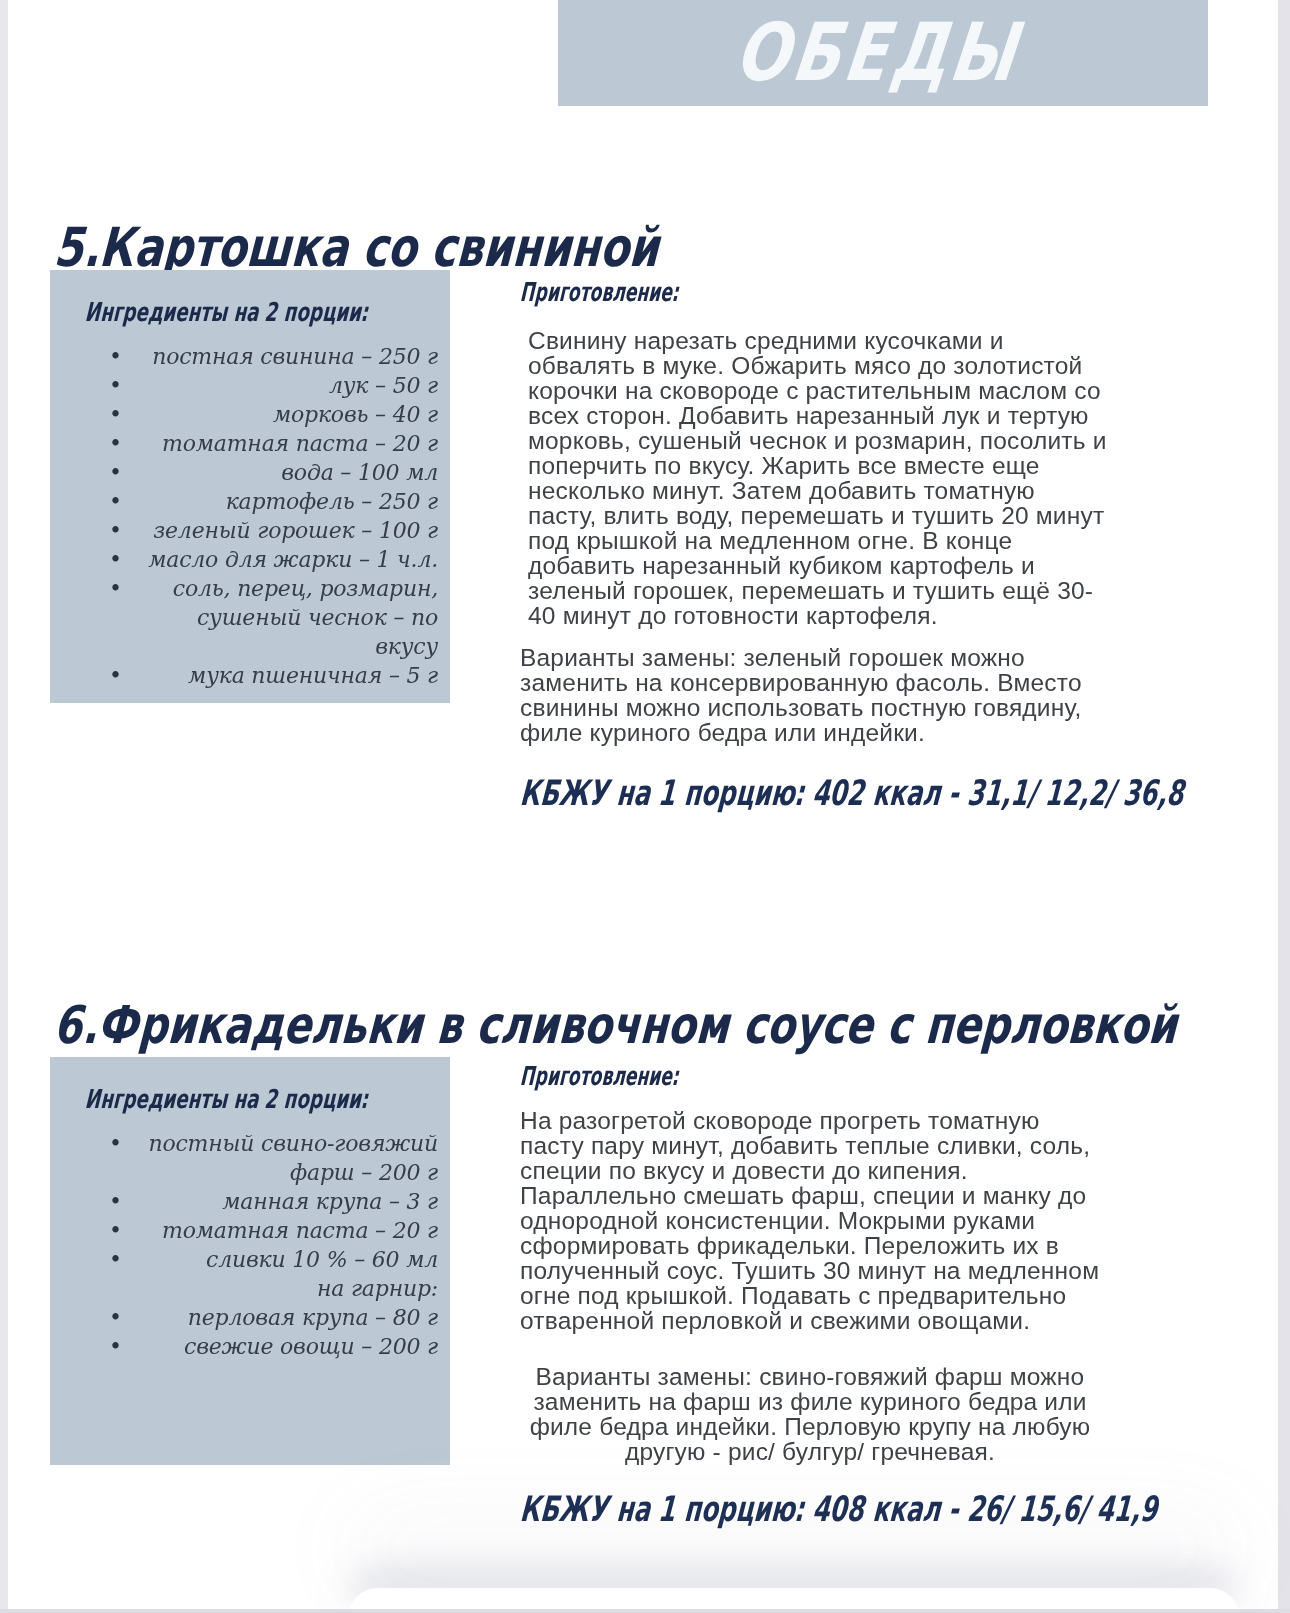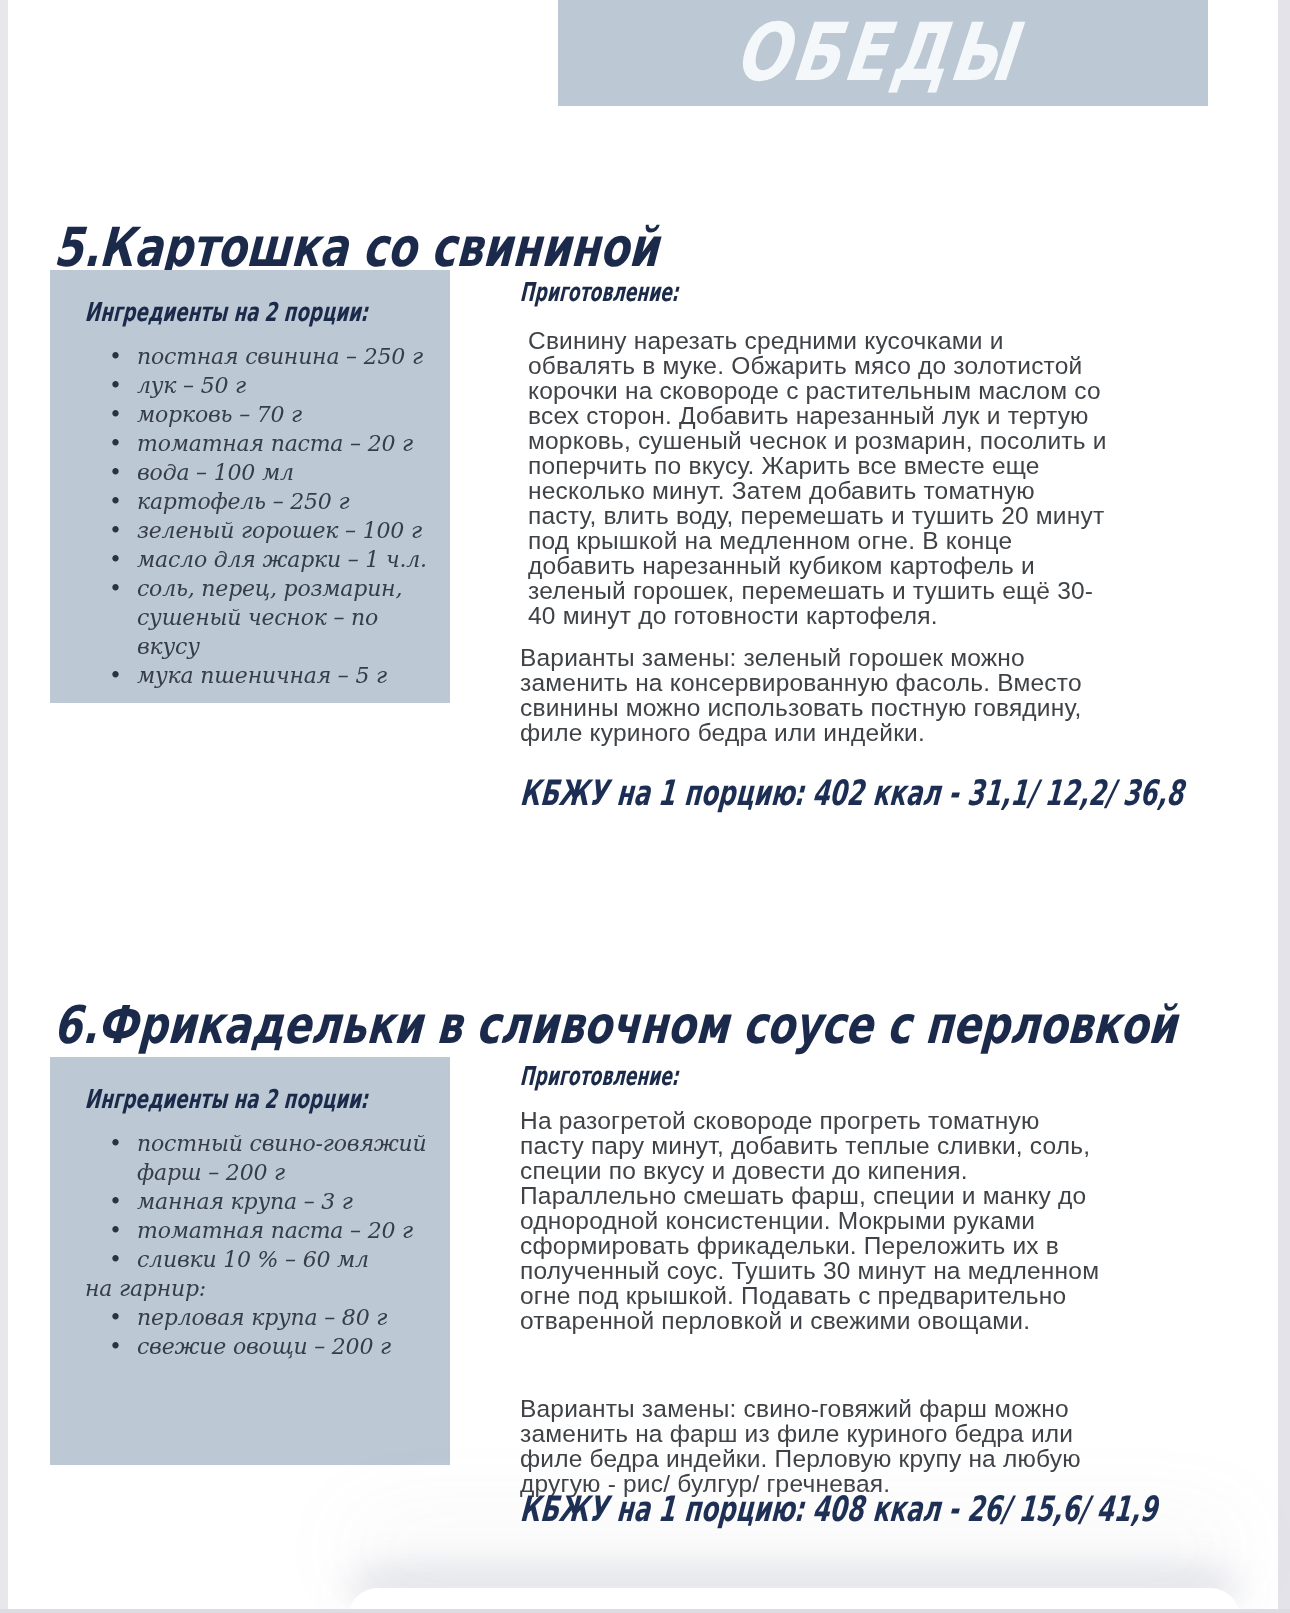--- a/index.html
+++ b/index.html
@@ -32,37 +32,37 @@
 
   
   .ing-box{left:50px;width:400px;background:#bcc8d3;box-sizing:border-box;
     padding:26px 12px 0 35px;}
   .box-1{top:270px;height:433px;}
   .box-2{top:1057px;height:408px;}
   .ing-head{font-size:26px;line-height:32px;margin:0 0 14px 0;
     transform:skewX(-6deg) scaleX(0.70);}
   .ing-list{list-style:none;margin:0;padding:0;
     font-family:"DejaVu Serif",serif;font-style:italic;color:#363d4a;
-    font-size:22px;line-height:29px;letter-spacing:-0.2px;}
+    font-size:22px;line-height:29px;letter-spacing:-0.2px;text-align:right;}
   .ing-list li{position:relative;padding-left:52px;}
   .ing-list li::before{content:"\2022";position:absolute;left:24px;color:#2c3340;}
   .ing-list li.garnish-label{padding-left:0;}
   .ing-list li.garnish-label::before{content:none;}
 
   
   .prep-head{left:520px;font-size:26px;line-height:32px;
     transform:skewX(-6deg) scaleX(0.66);}
   .ph-1{top:276px;}
   .ph-2{top:1060px;}
   .body-par{left:520px;width:580px;margin:0;color:#3f4347;
     font-size:24.5px;line-height:25px;letter-spacing:0.2px;}
   .p1a{top:328px;margin-left:8px;}
   .p1b{top:645px;}
   .p2a{top:1108px;}
-  .p2b{top:1396px;}
+  .p2b{top:1364px;text-align:center;}
   .kbju{left:520px;font-size:35px;line-height:42px;color:#1c2e54;
     transform:skewX(-7deg) scaleX(0.70);}
   .k-1{top:772px;}
   .k-2{top:1488px;}
 
   
   .bottom-card{left:348px;top:1588px;width:892px;height:30px;background:#ffffff;
     border-radius:48px 48px 0 0;z-index:5;
     box-shadow:0 -18px 35px rgba(140,145,165,0.28),0 -55px 95px rgba(140,145,165,0.14);}
 </style>
@@ -79,21 +79,21 @@
   </div>
 
   <section>
     <h2 class="abs script recipe-title title-1">5.Картошка со свининой</h2>
 
     <div class="abs ing-box box-1">
       <div class="script ing-head">Ингредиенты на 2 порции:</div>
       <ul class="ing-list">
         <li>постная свинина – 250 г</li>
         <li>лук – 50 г</li>
-        <li>морковь – 70 г</li>
+        <li>морковь – 40 г</li>
         <li>томатная паста – 20 г</li>
         <li>вода – 100 мл</li>
         <li>картофель – 250 г</li>
         <li>зеленый горошек – 100 г</li>
         <li>масло для жарки – 1 ч.л.</li>
         <li>соль, перец, розмарин, сушеный чеснок – по вкусу</li>
         <li>мука пшеничная – 5 г</li>
       </ul>
     </div>
 

